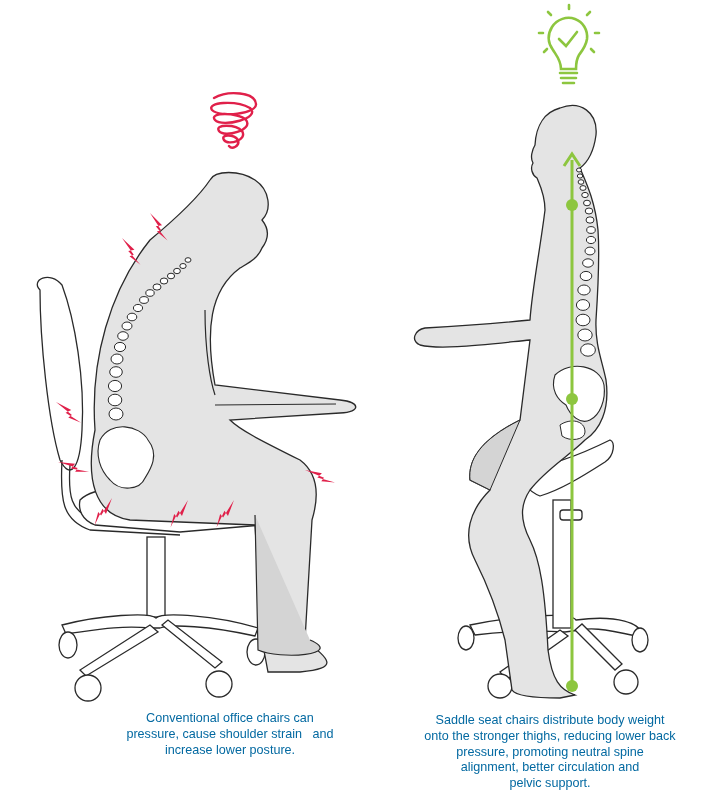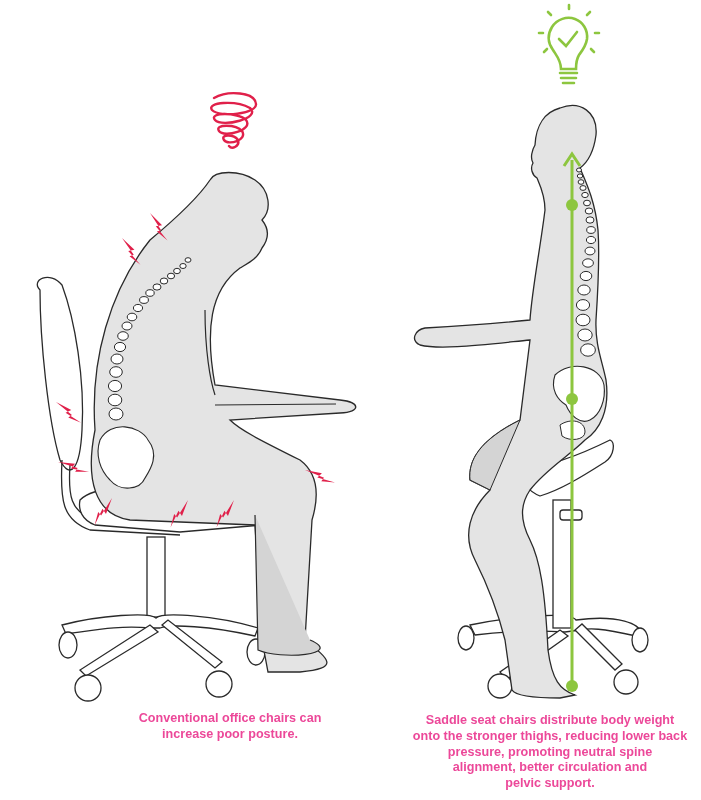--- a/index.html
+++ b/index.html
@@ -1,20 +1,20 @@
 <!DOCTYPE html>
 <html><head>
 <meta charset="utf-8">
 <style>
   html, body { margin: 0; padding: 0; background: #ffffff; }
   body { width: 701px; height: 800px; position: relative; overflow: hidden;
          font-family: "Liberation Sans", "DejaVu Sans", sans-serif; }
   svg.scene { position: absolute; left: 0; top: 0; }
-  .caption { position: absolute; text-align: center; color: #ec4899;
-             font-size: 12.6px; line-height: 15.8px; font-weight: bold; }
+  .caption { position: absolute; text-align: center; color: #0369a1;
+             font-size: 12.6px; line-height: 15.8px; }
   .caption div { white-space: nowrap; }
   #cap-left { left: 60px; width: 340px; top: 711px; }
   #cap-right { left: 395px; width: 310px; top: 713px; }
 </style>
 </head>
 <body>
 
 <svg class="scene" width="701" height="800" viewBox="0 0 701 800">
   <defs>
     <g id="bolt">
@@ -145,21 +145,22 @@
       <path d="M561,69 C561,60 556,55 553,50 C548,43 547,35 552,27 C557,19 567,16 575,19 C583,22 588,30 587,39 C586,46 582,51 579,55 C576,60 576,65 576,69 Z"></path>
       <path d="M560,73 L577,73 M561,78 L576,78 M563,83 L574,83"></path>
       <path d="M559,39 L566,46 L577,32"></path>
       <path d="M569,5 L569,9 M548,12 L551,15 M590,12 L587,15 M539,33 L543,33 M595,33 L599,33 M544,52 L547,49 M594,52 L591,49"></path>
     </g>
   </g>
 </svg>
 
 <div class="caption" id="cap-left">
   <div>Conventional office chairs can</div>
-  <div>increase poor posture.</div>
+  <div style="white-space:pre">pressure, cause shoulder strain   and</div>
+  <div>increase lower posture.</div>
 </div>
 
 <div class="caption" id="cap-right">
   <div>Saddle seat chairs distribute body weight</div>
   <div>onto the stronger thighs, reducing lower back</div>
   <div>pressure, promoting neutral spine</div>
   <div>alignment, better circulation and</div>
   <div>pelvic support.</div>
 </div>
 

